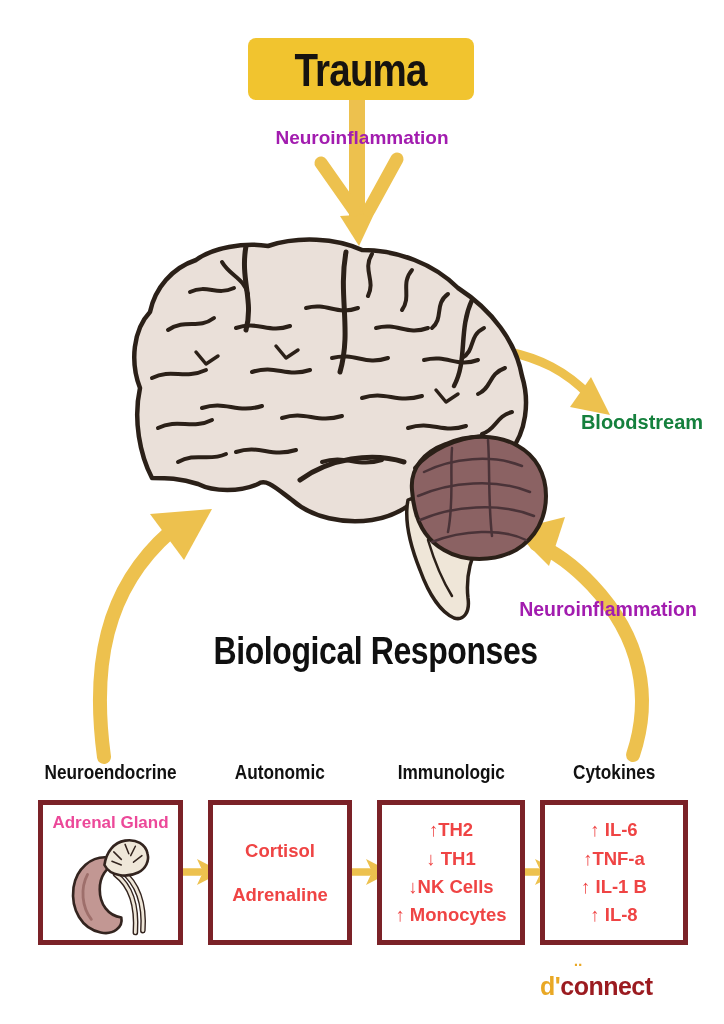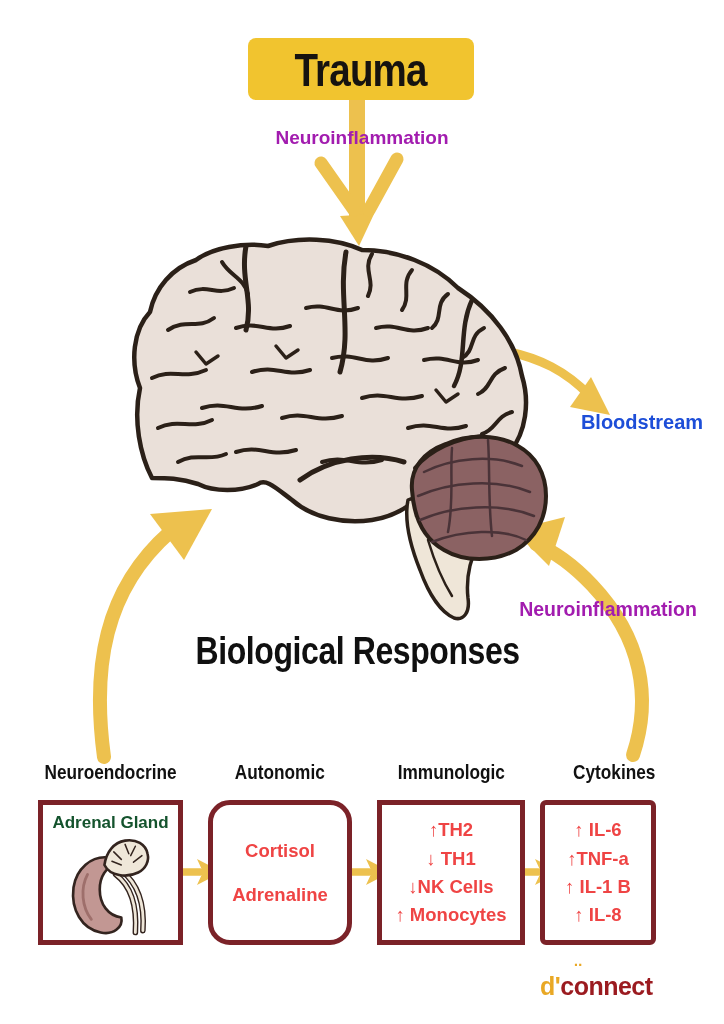--- a/index.html
+++ b/index.html
@@ -15,36 +15,36 @@
   .sign{
     left:248px;top:38px;width:226px;height:62px;background:#F1C42F;border-radius:8px;
     display:flex;align-items:center;justify-content:center;
   }
   .sign-text{font-size:47px;font-weight:bold;color:#161310;letter-spacing:-1px;}
 
   
   .neuro{color:#a21caf;font-weight:bold;font-size:19px;text-align:center;}
   .neuro-top{left:242px;top:127px;width:240px;}
   .neuro-right{left:496px;top:598px;width:224px;font-size:19.5px;}
-  .bloodstream{left:564px;top:411px;width:156px;color:#1d4ed8;font-weight:bold;font-size:20px;text-align:center;}
-  .bio-title{left:160px;top:629px;width:404px;}
+  .bloodstream{left:564px;top:411px;width:156px;color:#15803d;font-weight:bold;font-size:20px;text-align:center;}
+  .bio-title{left:174px;top:629px;width:404px;text-align:center;}
   .bio-title .cond{font-size:39px;font-weight:bold;color:#101010;letter-spacing:-0.5px;}
 
   
   .col-heading{top:760px;height:26px;text-align:center;}
   .col-heading .cond{font-size:21px;font-weight:bold;color:#111;}
   .flow-box{
     top:800px;height:145px;background:#fff;border:5px solid #7B2228;box-sizing:border-box;
     display:flex;flex-direction:column;align-items:center;justify-content:center;
   }
   .box-item{color:#ef4444;font-size:18.5px;font-weight:bold;line-height:1.05;}
-  .box-autonomic{gap:24px;border-radius:22px;}
+  .box-autonomic{gap:24px;}
   .box-list{gap:9px;}
   .box-gland{justify-content:flex-start;padding-top:8px;gap:2px;}
-  .gland-label{font-size:17px;font-weight:bold;color:#14532d;}
+  .gland-label{font-size:17px;font-weight:bold;color:#ec4899;}
 
   
   .logo{left:540px;top:972px;font-size:25px;font-weight:bold;letter-spacing:-0.5px;}
   .logo-d{color:#E9A825;}
   .logo-rest{color:#9B1B20;}
   .logo-o{position:relative;display:inline-block;}
   .o-accent{position:absolute;left:1px;top:-12px;color:#E9A825;font-size:20px;}
 
   svg{display:block;}
   .layer{left:0;top:0;}
@@ -218,21 +218,21 @@
     <div class="box-item">Adrenaline</div>
   </div>
 
   <div class="abs flow-box box-list txt-layer" style="left:377px;width:148px;">
     <div class="box-item">↑TH2</div>
     <div class="box-item">↓ TH1</div>
     <div class="box-item">↓NK Cells</div>
     <div class="box-item">↑ Monocytes</div>
   </div>
 
-  <div class="abs flow-box box-list txt-layer" style="left:540px;width:116px;border-radius:6px;">
+  <div class="abs flow-box box-list txt-layer" style="left:540px;width:148px;">
     <div class="box-item">↑ IL-6</div>
     <div class="box-item">↑TNF-a</div>
     <div class="box-item">↑ IL-1 B</div>
     <div class="box-item">↑ IL-8</div>
   </div>
 
   <div class="abs logo txt-layer">
     <span class="logo-d">d'</span><span class="logo-rest"><span>c</span><span class="logo-o"><span>o</span><span class="o-accent">¨</span></span><span>nnect</span></span>
   </div>
 

